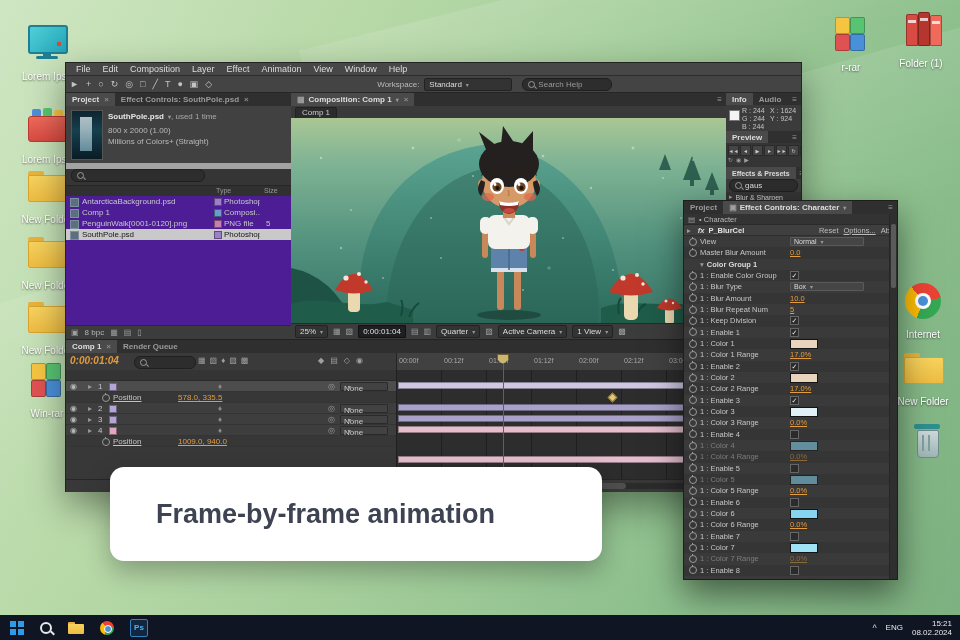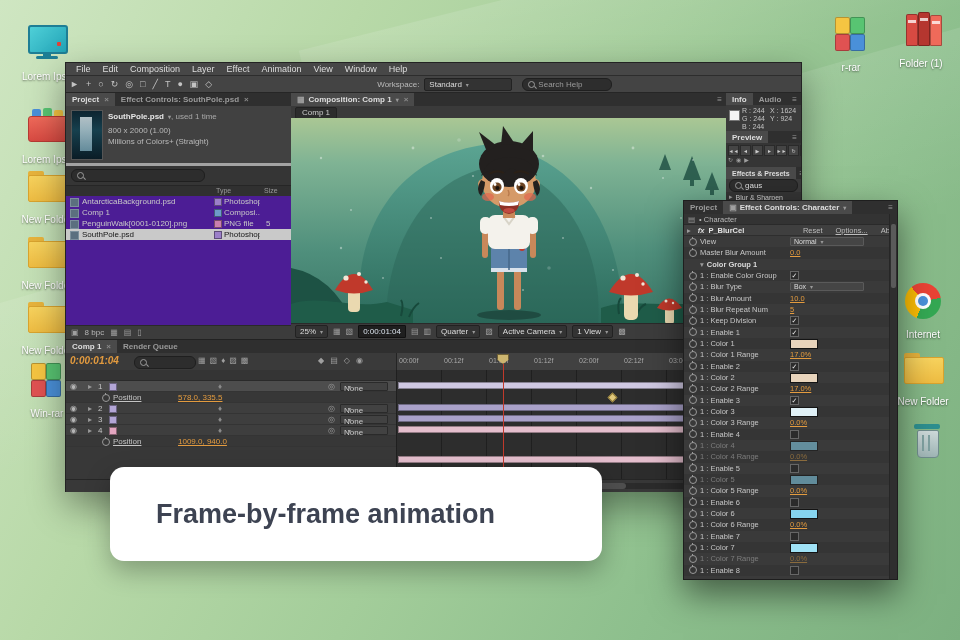--- a/index.html
+++ b/index.html
@@ -59,21 +59,21 @@
   .searchbox{display:inline-flex;align-items:center;gap:3px;background:#2d2d2d;border:1px solid #1f1f1f;border-radius:6px;height:11px;padding:0 5px;color:#9a9a9a;}
   .mag{width:5px;height:5px;border:1px solid #9a9a9a;border-radius:50%;position:relative;display:inline-block;flex:none;}
   .mag:after{content:"";position:absolute;width:3px;height:1px;background:#9a9a9a;right:-3px;bottom:-1px;transform:rotate(45deg);}
   .tabs{display:flex;align-items:stretch;background:#2f2f2f;height:13px;font-size:8px;color:#9a9a9a;overflow:hidden;}
   .tab{display:flex;align-items:center;padding:0 6px;white-space:nowrap;font-weight:bold;}
   .tab.act{background:#4a4a4a;color:#ddd;}
   .tab.x:after{content:"×";margin-left:5px;color:#8a8a8a;}
   .pmenu{margin-left:auto;color:#9a9a9a;padding:0 4px;display:flex;align-items:center;}
   
   #pj{position:absolute;left:0;top:30px;width:225px;height:246px;background:#353535;border-right:1px solid #222;overflow:hidden;}
-  #pj-info{position:absolute;left:0;top:13px;width:225px;height:57px;background:#414141;border-bottom:3px solid #a3a3a3;}
+  #pj-info{position:absolute;left:0;top:13px;width:225px;height:57px;background:#414141;border-bottom:6px solid #a3a3a3;}
   #pj-thumb{position:absolute;left:5px;top:4px;width:30px;height:48px;background:linear-gradient(180deg,#0d2430 0%,#16404e 40%,#0a1c26 100%);border:1px solid #555;}
   #pj-thumb:after{content:"";position:absolute;left:8px;top:6px;width:12px;height:34px;background:linear-gradient(#d9e4e8,#7aa5b5);opacity:.8;}
   .pil{position:absolute;left:42px;color:#b9b9b9;white-space:nowrap;}
   #pj-search{position:absolute;left:0;top:74px;width:225px;height:16px;}
   #pj-cols{position:absolute;left:0;top:92px;width:225px;height:10px;background:#303030;border-top:1px solid #262626;border-bottom:1px solid #262626;color:#9a9a9a;font-size:7px;}
   #pj-rows{position:absolute;left:0;top:103px;width:225px;height:129px;background:#4c1d95;}
   .prow{position:relative;height:11px;color:#c8c8c8;}
   .prow.sel{background:#c9c9c9;color:#161616;}
   .prow span{position:absolute;top:1px;white-space:nowrap;overflow:hidden;}
   .fico{left:4px;top:2px !important;width:7px;height:7px;background:#5b6f7f;border:1px solid #7c8f9c;}
@@ -143,21 +143,21 @@
   #tl-zoom{position:absolute;left:338px;top:4px;width:110px;height:3px;background:#2a2a2a;border-radius:2px;}
   #tl-zoomth{position:absolute;left:30px;top:-2px;width:26px;height:7px;background:#5a5a5a;border-radius:2px;}
   #tl-scroll{position:absolute;left:470px;top:3px;width:200px;height:6px;background:#2b2b2b;border-radius:3px;}
   #tl-scrollth{position:absolute;left:10px;top:0;width:80px;height:6px;background:#4f4f4f;border-radius:3px;}
   
   #ec{position:absolute;left:683px;top:200px;width:213px;height:378px;background:#3a3a3a;border:1px solid #1e1e1e;
       box-shadow:0 14px 32px rgba(0,0,0,.5);z-index:6;font-size:7.5px;color:#c6c6c6;overflow:hidden;}
   #ec-layer{position:absolute;left:0;top:13px;width:213px;height:11px;background:#333;border-bottom:1px solid #2a2a2a;display:flex;align-items:center;gap:4px;padding-left:4px;box-sizing:border-box;color:#b9b9b9;}
   #ec-fx{position:absolute;left:0;top:24px;width:213px;height:11px;background:#3f3f3f;border-bottom:1px solid #2e2e2e;display:flex;align-items:center;gap:4px;padding:0 3px;box-sizing:border-box;}
   .fxbadge{font-style:italic;font-weight:bold;color:#ddd;}
-  #ec-links{margin-left:auto;display:flex;gap:13px;color:#bdbdbd;white-space:nowrap;}
+  #ec-links{margin-left:auto;display:flex;gap:5px;color:#bdbdbd;white-space:nowrap;}
   #ec-links .u{text-decoration:underline;}
   #ec-rows{position:absolute;left:0;top:35px;right:7px;bottom:3px;display:flex;flex-direction:column;}
   .erow{flex:1;position:relative;display:flex;align-items:center;padding-left:16px;box-sizing:border-box;}
   .erow:nth-child(even){background:rgba(0,0,0,.07);}
   .erow .stw{position:absolute;left:5px;}
   .glbl{font-weight:bold;color:#dadada;}
   .tw:before{content:"▸";color:#9a9a9a;margin-right:3px;}
   .tdown:before{content:"▾";color:#9a9a9a;margin-right:3px;}
   .ectrl{position:absolute;left:106px;display:flex;align-items:center;}
   .ecdd{width:74px;height:9px;background:#454545;border:1px solid #5a5a5a;border-radius:1px;display:flex;align-items:center;padding:0 3px;box-sizing:border-box;font-size:7px;color:#ddd;}
@@ -945,13 +945,35 @@
       </div>
     <div id="ec-sb">
         <div id="ec-sbth"></div>
       </div>
   </div>
 
   <div id="card">
     <span>Frame-by-frame animation</span>
   </div>
 
+  <div id="taskbar">
+    <div class="tb-icons">
+      <span class="winlogo">
+          <span></span>
+          <span class="w2"></span>
+          <span class="w3"></span>
+          <span class="w4"></span>
+        </span>
+      <span class="tb-mag"></span>
+      <span class="tb-folder"></span>
+      <span class="tb-chrome"></span>
+      <span class="tb-ps">Ps</span>
+    </div>
+    <div class="tb-tray">
+      <span class="caretup">^</span>
+      <span>ENG</span>
+      <div class="tb-clock">
+        <div>15:21</div>
+        <div>08.02.2024</div>
+      </div>
+    </div>
+  </div>
 </div>
 
 </body></html>

